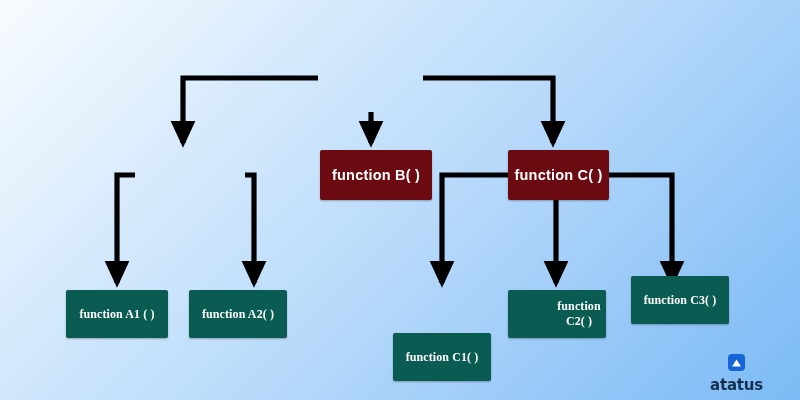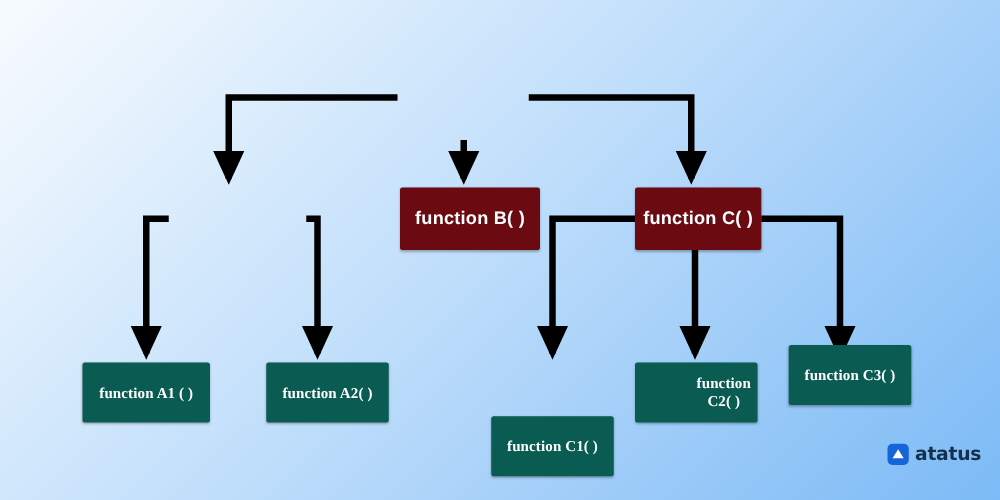--- a/index.html
+++ b/index.html
@@ -66,20 +66,21 @@
     width: 800px;
     height: 400px;
     z-index: 2;
   }
   .logo {
     position: absolute;
     display: flex;
     align-items: center;
     gap: 5px;
     z-index: 6;
+    flex-direction: column;
   }
   .logo-mark {
     width: 17px;
     height: 17px;
     border-radius: 4px;
     background: #1565d8;
     display: flex;
     align-items: center;
     justify-content: center;
   }
@@ -130,21 +131,21 @@
   </div>
 
   <div class="node node-mid" style="left:508px; top:150px; width:101px; height:50px;">
     <span>function C( )</span>
   </div>
 
   <div class="node node-leaf" style="left:66px; top:290px; width:102px; height:48px;">
     <span>function A1 ( )</span>
   </div>
 
-  <div class="node node-leaf" style="left:189px; top:290px; width:98px; height:48px;margin-left:24px;">
+  <div class="node node-leaf" style="left:189px; top:290px; width:98px; height:48px;">
     <span>function A2( )</span>
   </div>
 
   <div class="node node-leaf" style="left:393px; top:290px; width:98px; height:48px;margin-top:43px;">
     <span>function C1( )</span>
   </div>
 
   <div class="node node-leaf" style="left:508px; top:290px; width:98px; height:48px;padding-left:44px;">
     <span>function C2( )</span>
   </div>

